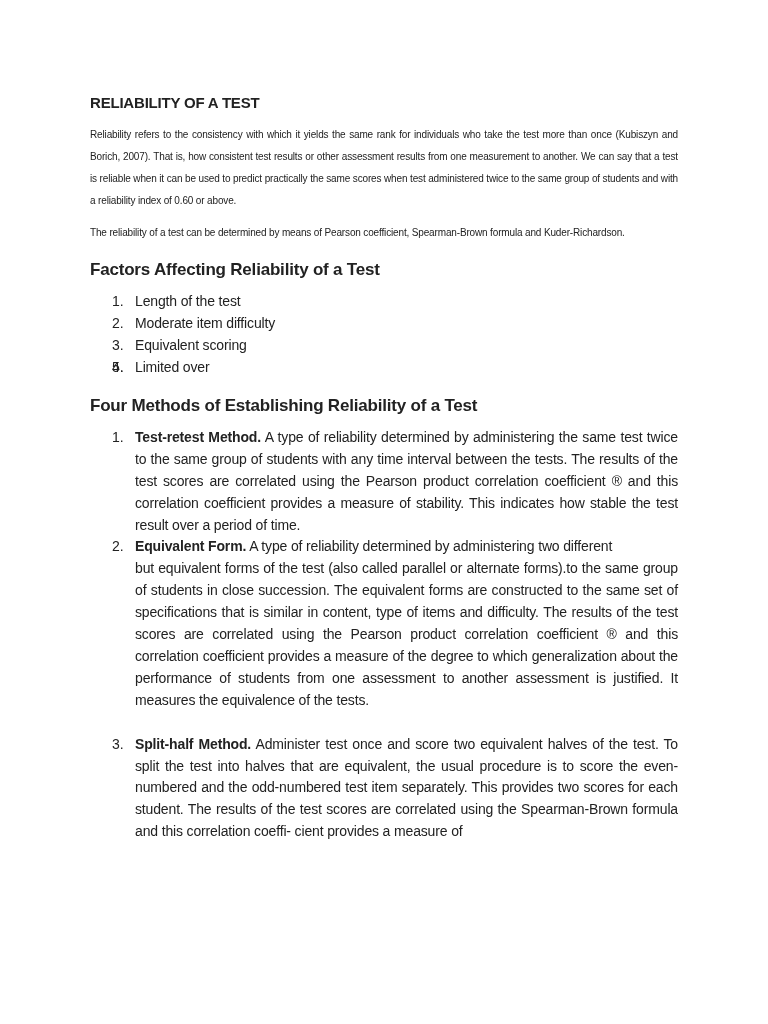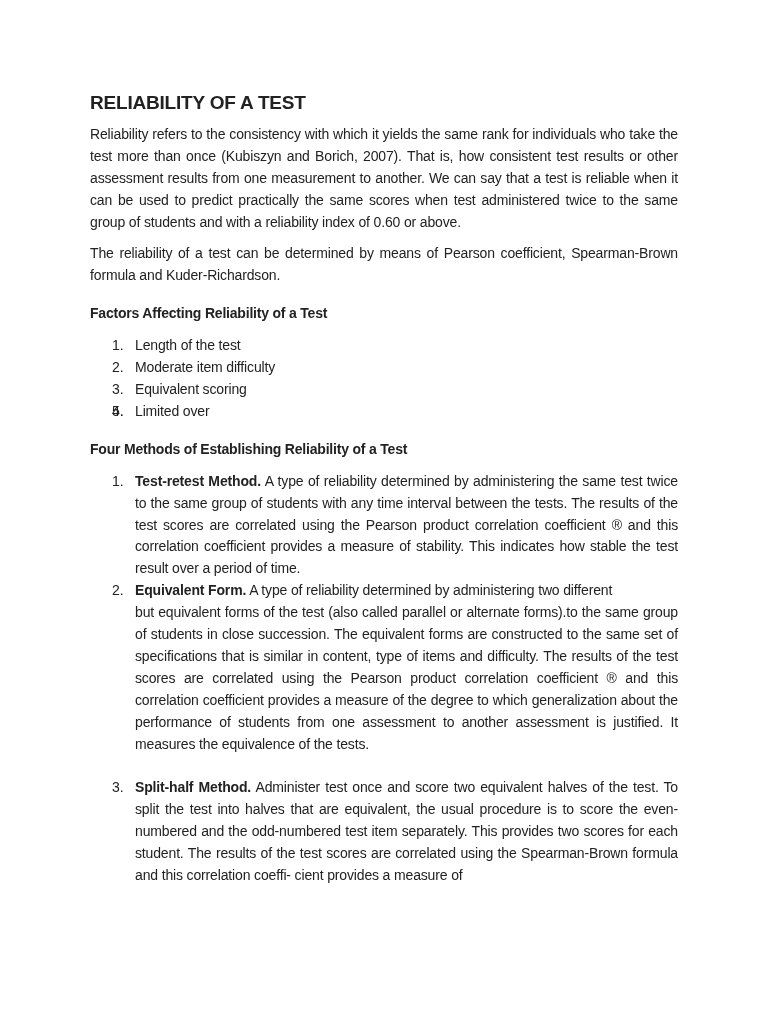--- a/index.html
+++ b/index.html
@@ -2,23 +2,23 @@
 <html><head>
 <meta charset="utf-8">
 <style>
   html, body { margin: 0; padding: 0; background: #ffffff; }
   body { width: 768px; height: 1024px; overflow: hidden; position: relative; }
   .page {
     position: absolute; left: 90px; top: 92px; width: 588px;
     font-family: "Liberation Sans", sans-serif;
     font-size: 14px; line-height: 21.9px; color: #222222;
   }
-  .title { font-weight: bold; font-size: 19px; margin: 0 0 10px 0; letter-spacing: -0.2px; }
-  .para { margin: 0 0 10px 0; text-align: justify; font-size: 14px; letter-spacing: -0.15px; }
-  .heading { font-weight: bold; font-size: 14px; margin: 16px 0 10px 0; letter-spacing: -0.2px; }
+  .title { font-weight: bold; font-size: 15px; margin: 0 0 10px 0; letter-spacing: -0.2px; }
+  .para { margin: 0 0 10px 0; text-align: justify; font-size: 10px; letter-spacing: -0.15px; }
+  .heading { font-weight: bold; font-size: 17px; margin: 16px 0 10px 0; letter-spacing: -0.2px; }
   ol { margin: 0 0 10px 0; padding: 0; list-style: none; }
   ol li { position: relative; padding-left: 45px; text-align: justify; letter-spacing: -0.15px; }
   ol li .num { position: absolute; left: 22px; top: 0; }
   .simple li { text-align: left; line-height: 21.9px; }
   .methods li { margin-bottom: 0; }
   .methods li.gap { margin-top: 22px; }
   .lead { font-weight: bold; text-align: center; }
 </style>
 </head>
 <body>

